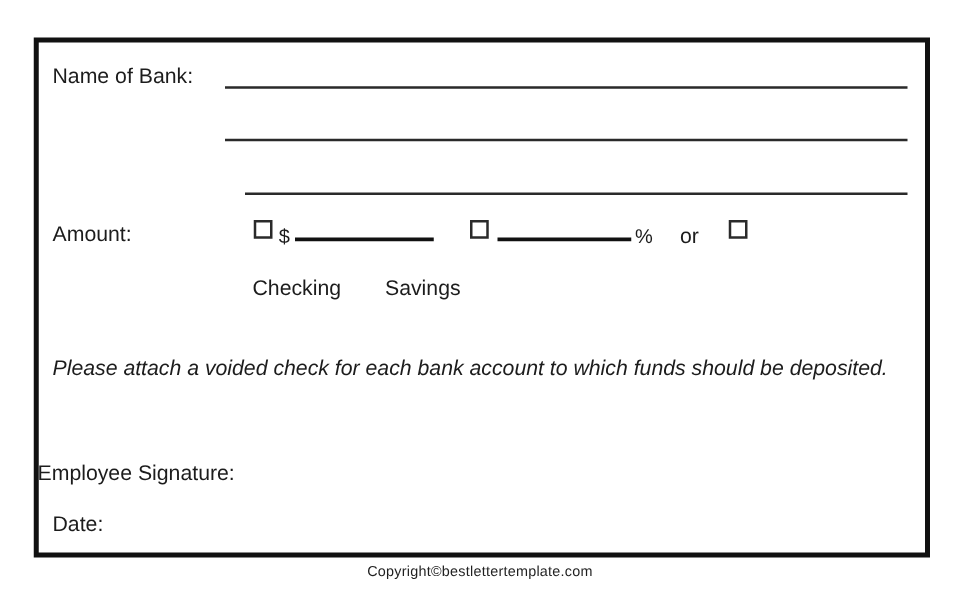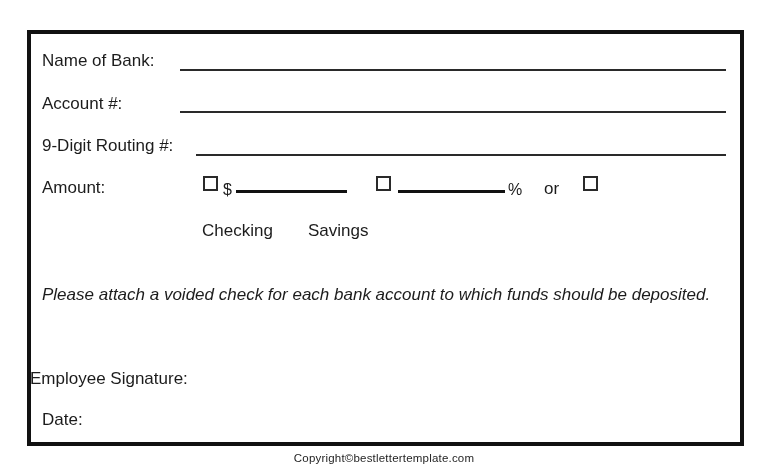--- a/index.html
+++ b/index.html
@@ -73,24 +73,22 @@
 </head>
 <body>
 
 <div class="page">
 
   <div class="form-box"></div>
 
   <div class="abs label" style="left:42px; top:51px;">Name of Bank:</div>
   <div class="fill-line" style="left:180px; top:69px; width:546px;"></div>
 
-  <div class="abs label" style="left:42px; top:94px;">Account #:</div>
   <div class="fill-line" style="left:180px; top:111px; width:546px;"></div>
 
-  <div class="abs label" style="left:42px; top:136px;">9-Digit Routing #:</div>
   <div class="fill-line" style="left:196px; top:154px; width:530px;"></div>
 
   <div class="abs label" style="left:42px; top:178px;">Amount:</div>
   <div class="checkbox" style="left:203px; top:176px;"></div>
   <div class="abs label" style="left:223px; top:180px; font-size:16px;">$</div>
   <div class="thick-line" style="left:236px; top:190px; width:111px;"></div>
   <div class="checkbox" style="left:376px; top:176px;"></div>
   <div class="thick-line" style="left:398px; top:190px; width:107px;"></div>
   <div class="abs label" style="left:508px; top:180px; font-size:16px;">%</div>
   <div class="abs label" style="left:544px; top:179px;">or</div>

